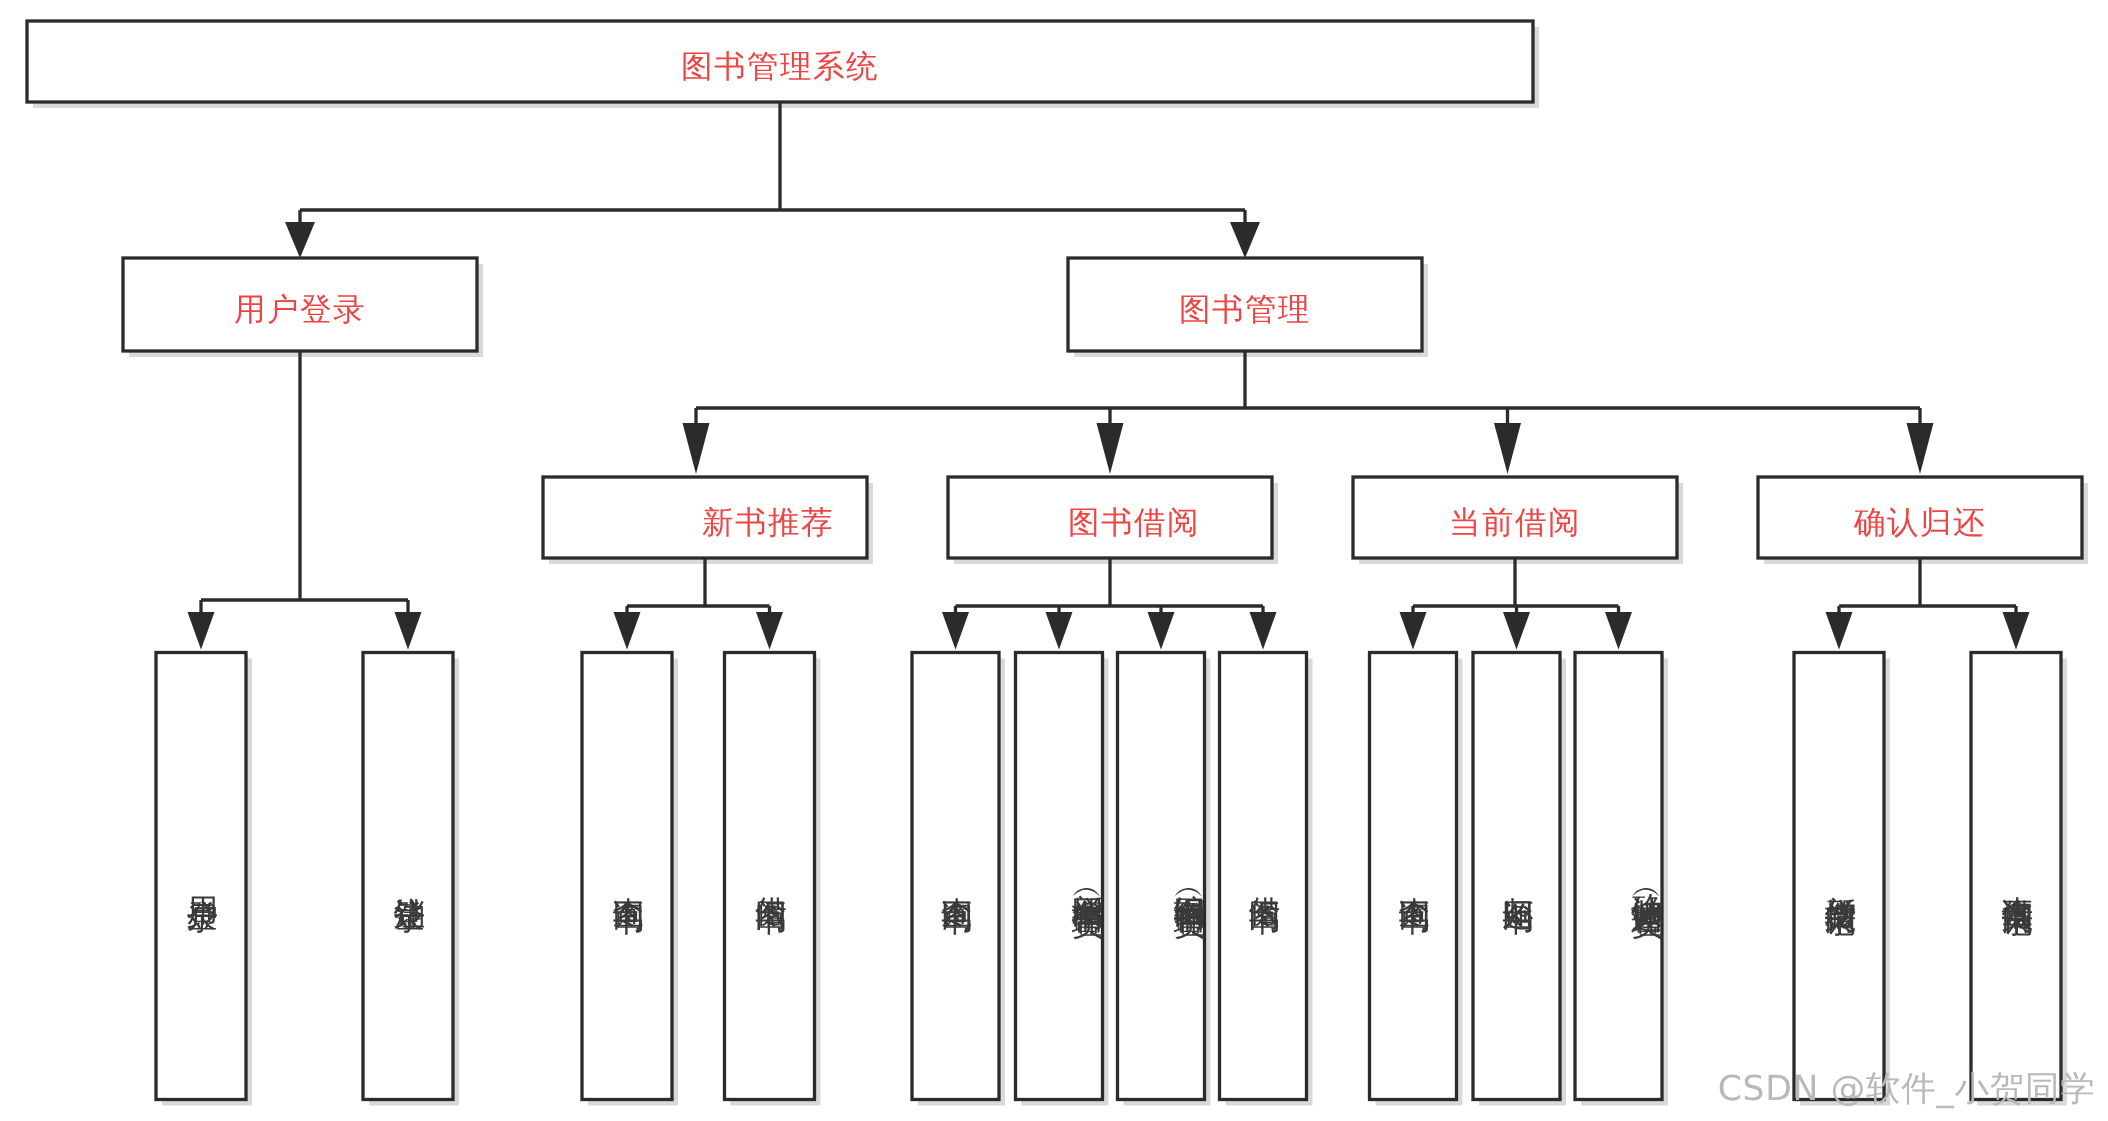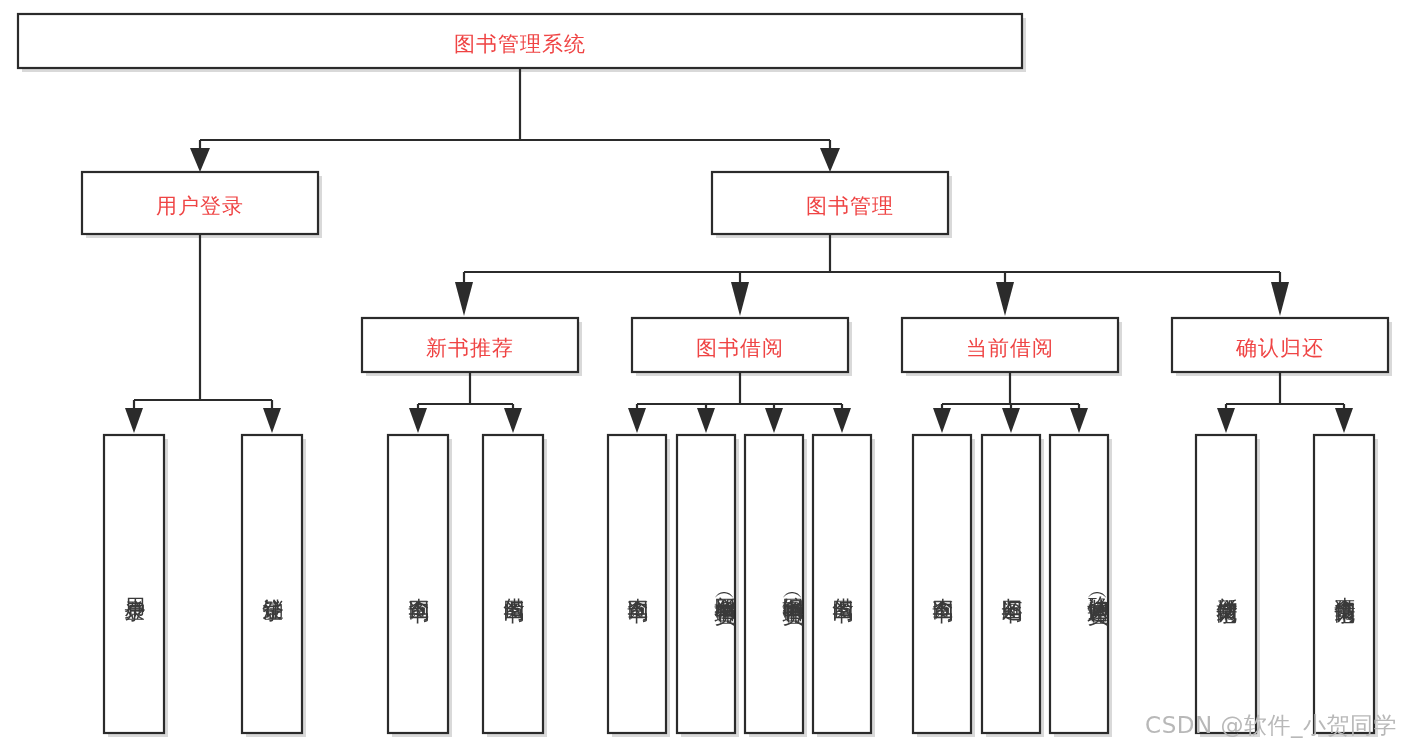--- a/index.html
+++ b/index.html
@@ -231,24 +231,24 @@
     <g>
       <rect class="node-rect-shadow" x="1318" y="439" width="60" height="298"></rect>
       <rect class="node-rect" x="1314" y="435" width="60" height="298"></rect>
     </g>
 
   </svg>
 
   <div class="hlabel" style="left:18px; top:30px; width:1004px;">图书管理系统</div>
 
   <div class="hlabel" style="left:82px; top:192px; width:236px;">用户登录</div>
-  <div class="hlabel" style="left:712px; top:192px; width:236px;margin-left:20px;">图书管理</div>
-
-  <div class="hlabel" style="left:362px; top:334px; width:216px;">新书推荐</div>
-  <div class="hlabel" style="left:632px; top:334px; width:216px;">图书借阅</div>
+  <div class="hlabel" style="left:712px; top:192px; width:236px;">图书管理</div>
+
+  <div class="hlabel" style="left:362px; top:334px; width:216px;padding-left:42px;">新书推荐</div>
+  <div class="hlabel" style="left:648px; top:334px; width:216px;">图书借阅</div>
   <div class="hlabel" style="left:902px; top:334px; width:216px;font-family:Liberation Mono, monospace;">当前借阅</div>
   <div class="hlabel" style="left:1172px; top:334px; width:216px;">确认归还</div>
 
   <div class="vlabel" style="left:104px; top:435px; width:60px; height:298px; display:flex; align-items:center; justify-content:center;">用户登录</div>
   <div class="vlabel" style="left:242px; top:435px; width:60px; height:298px; display:flex; align-items:center; justify-content:center;">注销登录</div>
   <div class="vlabel" style="left:388px; top:435px; width:60px; height:298px; display:flex; align-items:center; justify-content:center;">查询图书</div>
   <div class="vlabel" style="left:483px; top:435px; width:60px; height:298px; display:flex; align-items:center; justify-content:center;">借阅图书</div>
   <div class="vlabel" style="left:608px; top:435px; width:58px; height:298px; display:flex; align-items:center; justify-content:center;">查询图书</div>
   <div class="vlabel" style="left:677px; top:435px; width:58px; height:298px; display:flex; align-items:flex-start; justify-content:center; padding-top:4px; box-sizing:border-box;">新增图书（管理员）</div>
   <div class="vlabel" style="left:745px; top:435px; width:58px; height:298px; display:flex; align-items:flex-start; justify-content:center; padding-top:4px; box-sizing:border-box;">编辑图书（管理员）</div>

